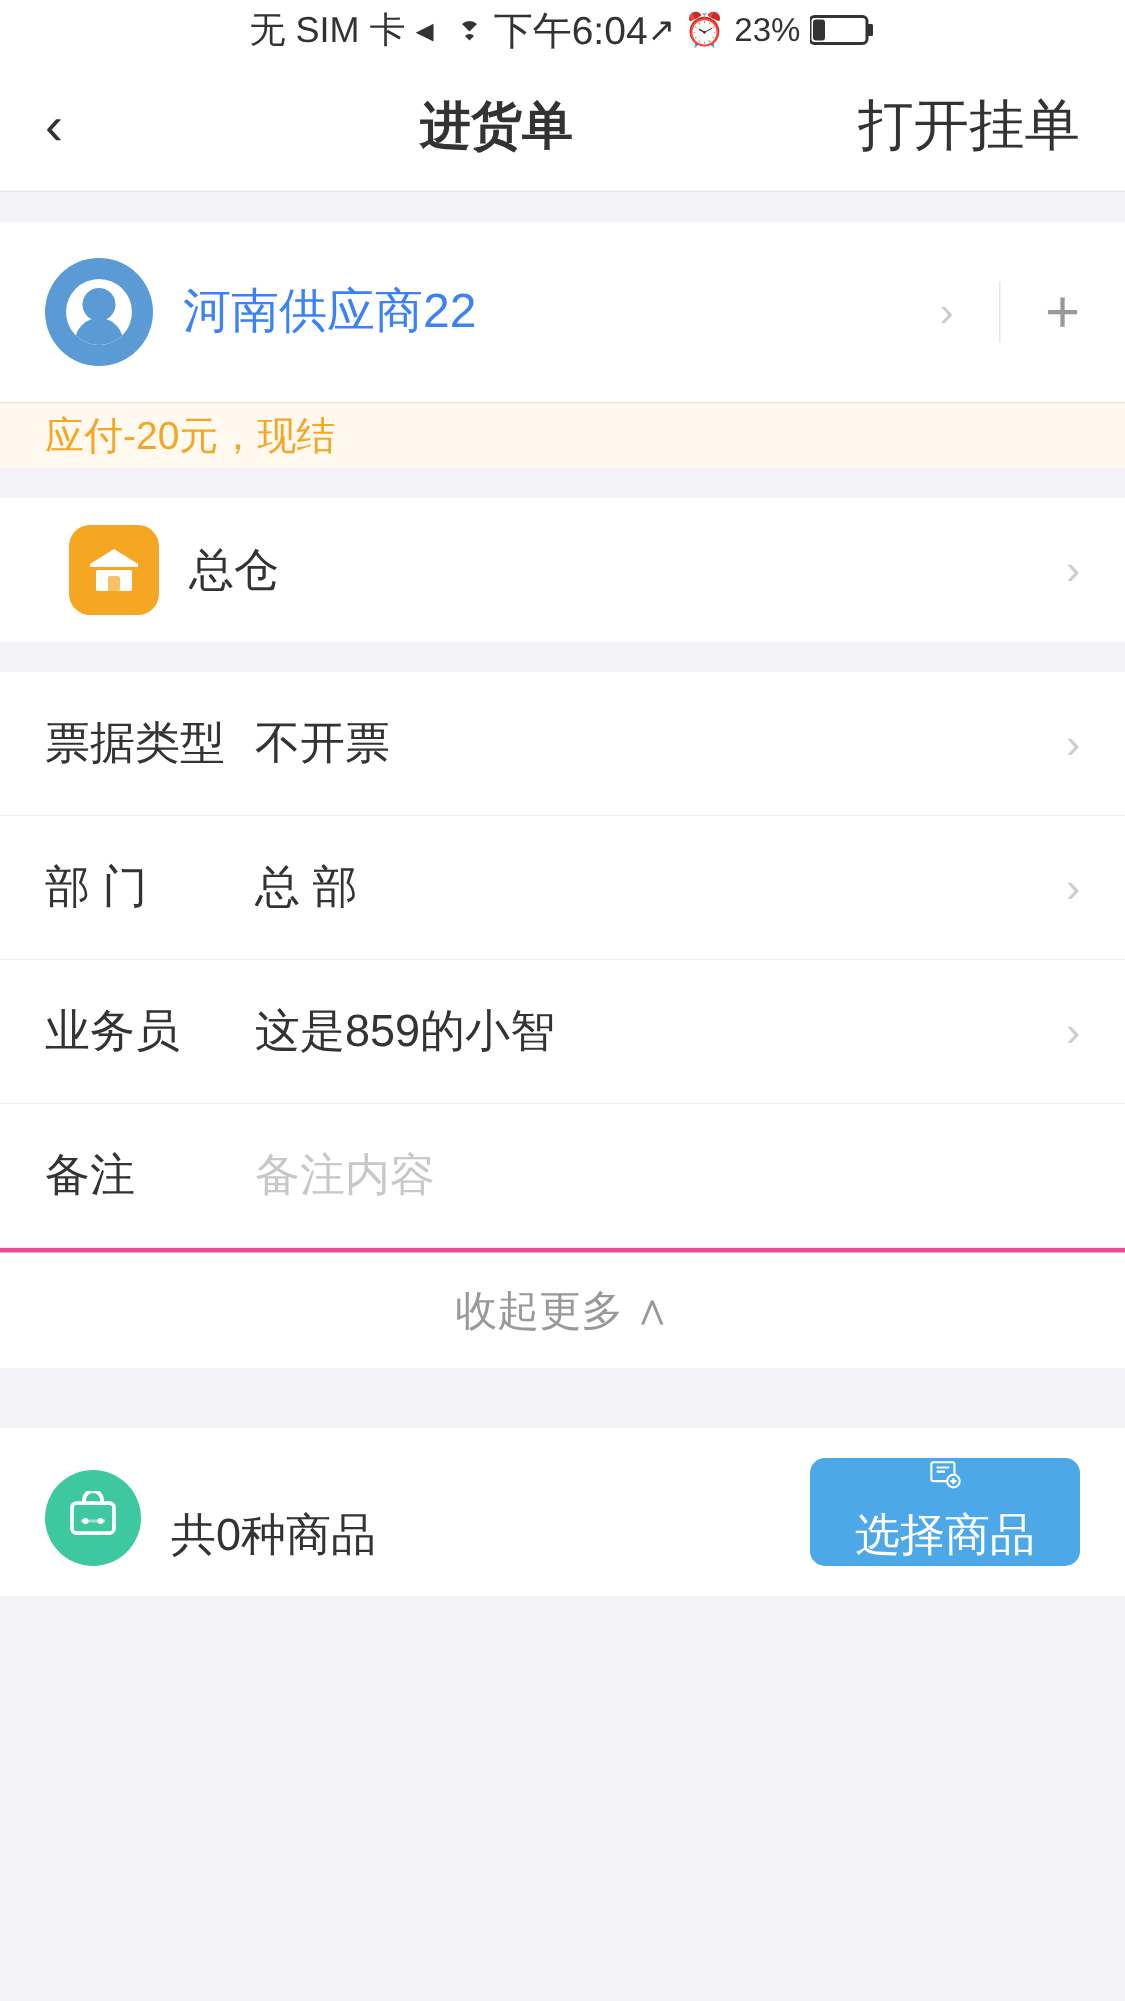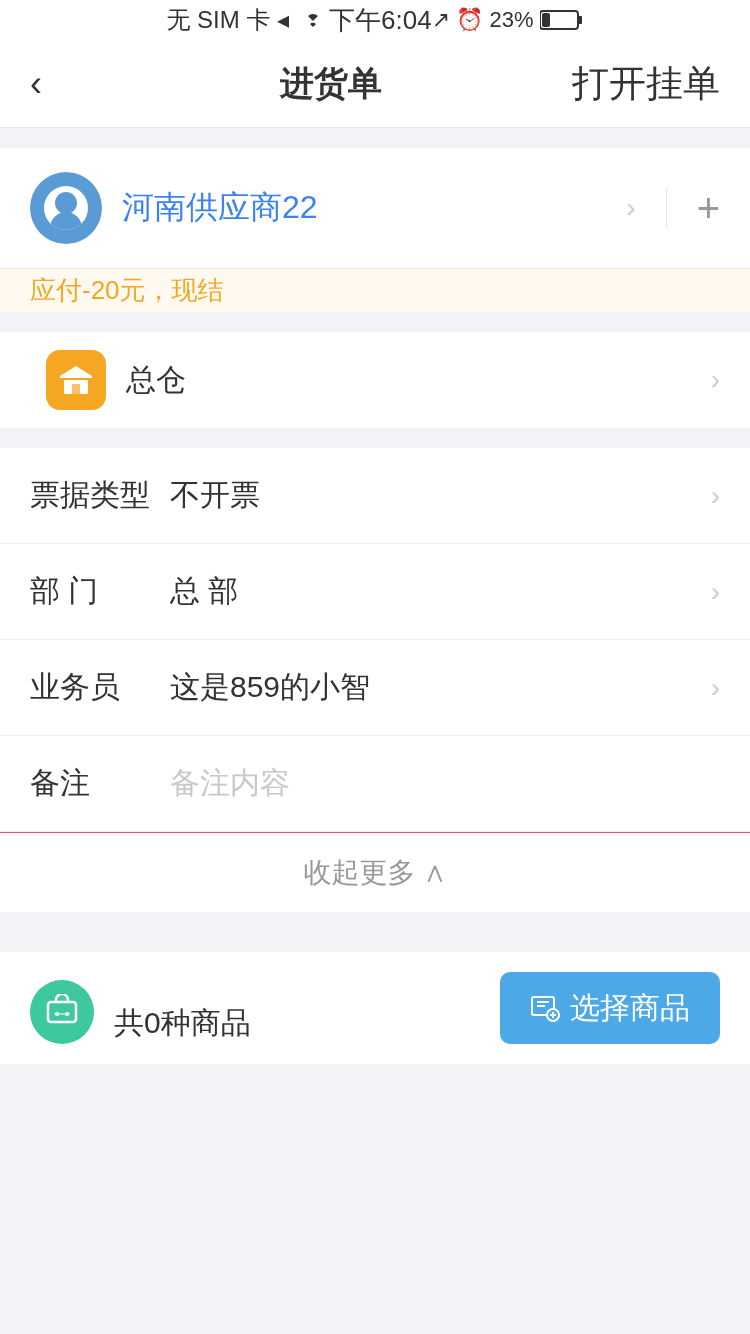--- a/index.html
+++ b/index.html
@@ -216,21 +216,21 @@
     }
 
     
     .collapse-row {
       background: #fff;
       display: flex;
       align-items: center;
       justify-content: center;
       height: 80px;
       cursor: pointer;
-      border-top: 1px solid #ec4899;
+      border-top: 3px solid #ec4899;
     }
     .collapse-text {
       font-size: 28px;
       color: #999;
     }
 
     
     .bottom-bar {
       background: #fff;
       display: flex;
@@ -259,20 +259,21 @@
       color: #fff;
       border: none;
       border-radius: 10px;
       padding: 0 30px;
       height: 72px;
       font-size: 30px;
       display: flex;
       align-items: center;
       gap: 10px;
       cursor: pointer;
+      flex-direction: column;
     }
 
     .main-content {
       background: #f2f2f7;
     }
   </style>
 </head>
 <body>
 
 <div class="status-bar">

